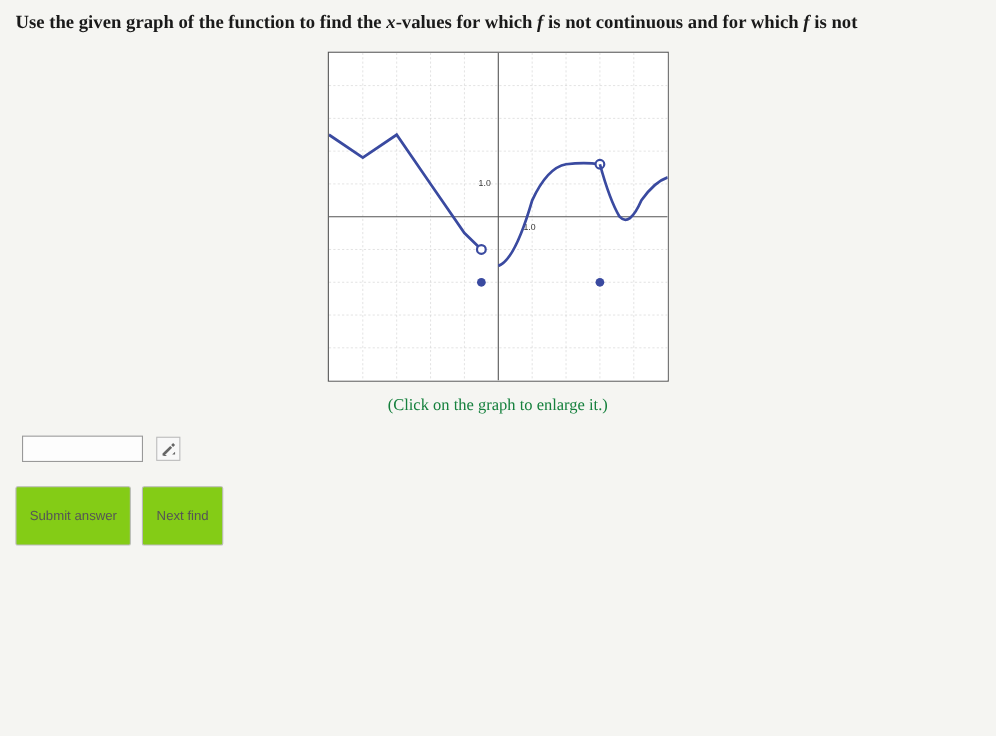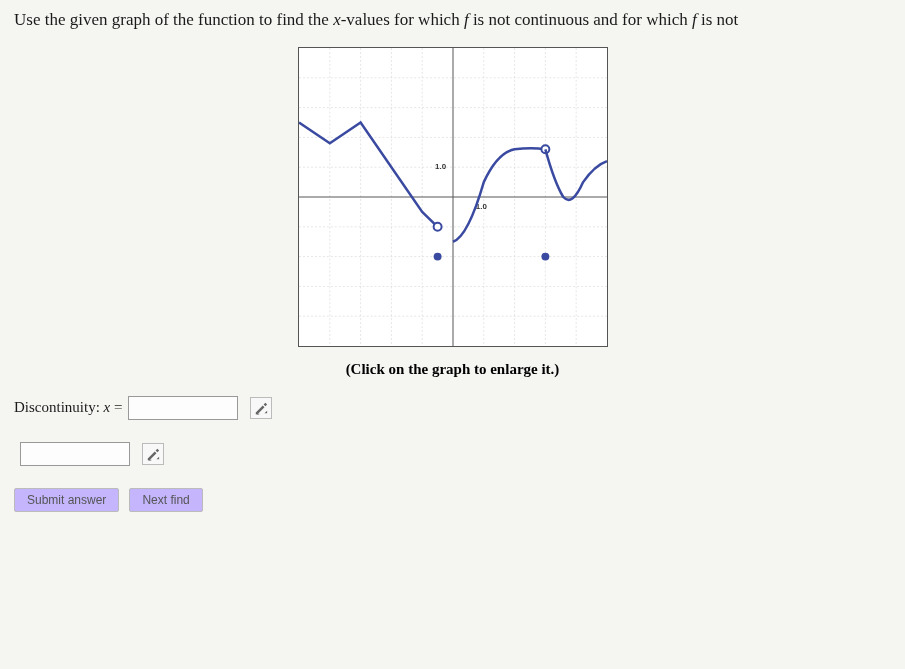--- a/index.html
+++ b/index.html
@@ -7,39 +7,39 @@
     body {
       font-family: Georgia, 'Times New Roman', serif;
       background: #f5f5f2;
       color: #1a1a1a;
       padding: 8px 14px;
     }
     .question-text {
       font-size: 17px;
       line-height: 1.45;
       margin-bottom: 14px;
+      font-weight: bold;
     }
     .ital { font-style: italic; font-family: Georgia, serif; }
     .math-var { font-style: italic; }
     .graph-area {
       display: flex;
       flex-direction: column;
       align-items: center;
       margin: 10px 0 18px;
-      font-weight: bold;
     }
     .graph-box {
       border: 1px solid #555;
       background: #fff;
       cursor: pointer;
     }
     .graph-caption {
       font-size: 15px;
       margin-top: 14px;
-      color: #000000;
+      color: #15803d;
     }
     .answers {
       margin-top: 10px;
     }
     .answer-row {
       display: flex;
       align-items: center;
       margin-bottom: 22px;
       font-size: 15px;
     }
@@ -68,23 +68,23 @@
     }
     .input-helper svg { width: 14px; height: 14px; }
     .buttons-row {
       display: flex;
       gap: 10px;
     }
     .btn {
       font-family: Arial, sans-serif;
       font-size: 12px;
       color: #555;
-      background: #c4b5fd;
+      background: #84cc16;
       border: 1px solid #bbb;
-      padding: 4px 12px;
+      padding: 19px 12px;
       cursor: pointer;
       border-radius: 2px;
     }
     .fsmall { font-size: 8px; fill: #333; font-family: Arial, sans-serif; }
   </style>
 </head>
 <body>
 
 <div class="question-text">
   <span>Use the given graph of the function to find the </span><span class="ital">x</span><span>-values for which </span><span class="ital">f</span><span> is not continuous and for which </span><span class="ital">f</span><span> is not</span>
@@ -130,33 +130,20 @@
     <circle cx="248" cy="102" r="4" fill="#fff" stroke="#3a4aa0" stroke-width="2"></circle>
     <path d="M 248 102 Q 257 135 266 150 Q 275 160 286 135 Q 298 118 310 114" fill="none" stroke="#3a4aa0" stroke-width="2.5"></path>
 
     <circle cx="248" cy="210" r="4" fill="#3a4aa0"></circle>
 
   </svg>
   <div class="graph-caption">(Click on the graph to enlarge it.)</div>
 </div>
 
 <div class="answers">
-  <div class="answer-row">
-    <span class="answer-label">
-      <span>Discontinuity: </span><span class="math-var">x</span><span> =</span>
-    </span>
-    <input class="answer-input" type="text" value="" style="">
-    <span class="input-helper">
-      <svg viewBox="0 0 16 16">
-          <path d="M2 13 L10 5 L12 7 L4 15 L2 15 Z M11 4 L13 2 L15 4 L13 6 Z" fill="#666"></path>
-          <path d="M3 15 L6 15" stroke="#666"></path>
-          <polygon points="12,14 15,11 15,14" fill="#666"></polygon>
-        </svg>
-    </span>
-  </div>
 
   <div class="answer-row">
     <input class="answer-input" type="text" value="" style="">
     <span class="input-helper">
       <svg viewBox="0 0 16 16">
           <path d="M2 13 L10 5 L12 7 L4 15 L2 15 Z M11 4 L13 2 L15 4 L13 6 Z" fill="#666"></path>
           <path d="M3 15 L6 15" stroke="#666"></path>
           <polygon points="12,14 15,11 15,14" fill="#666"></polygon>
         </svg>
     </span>

